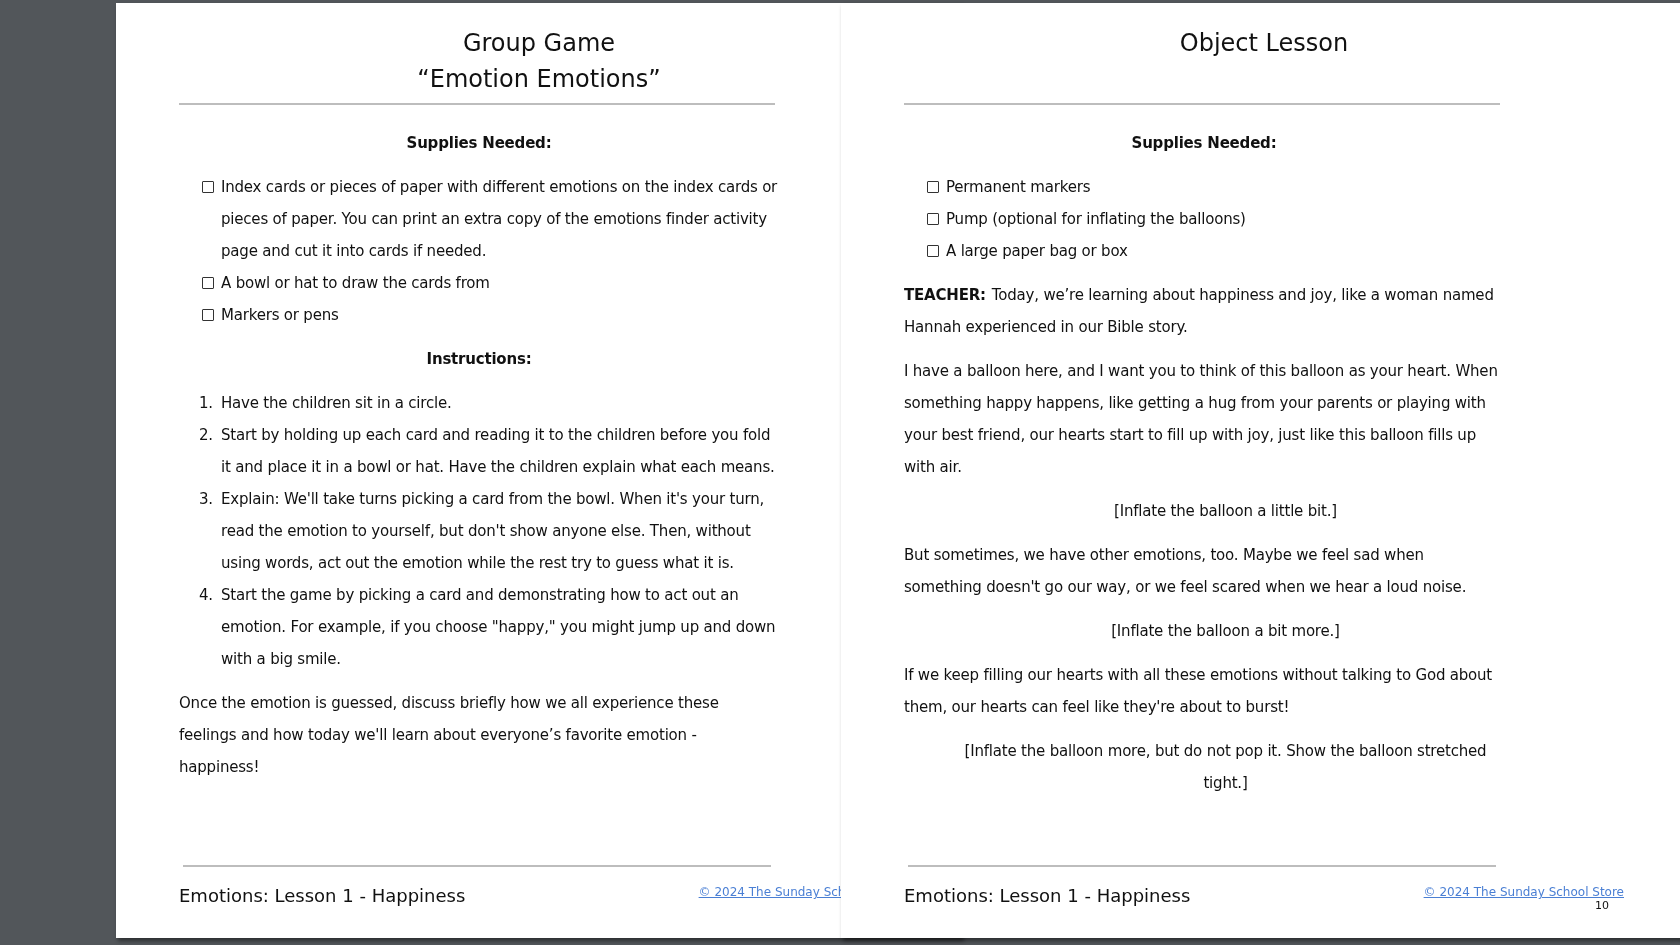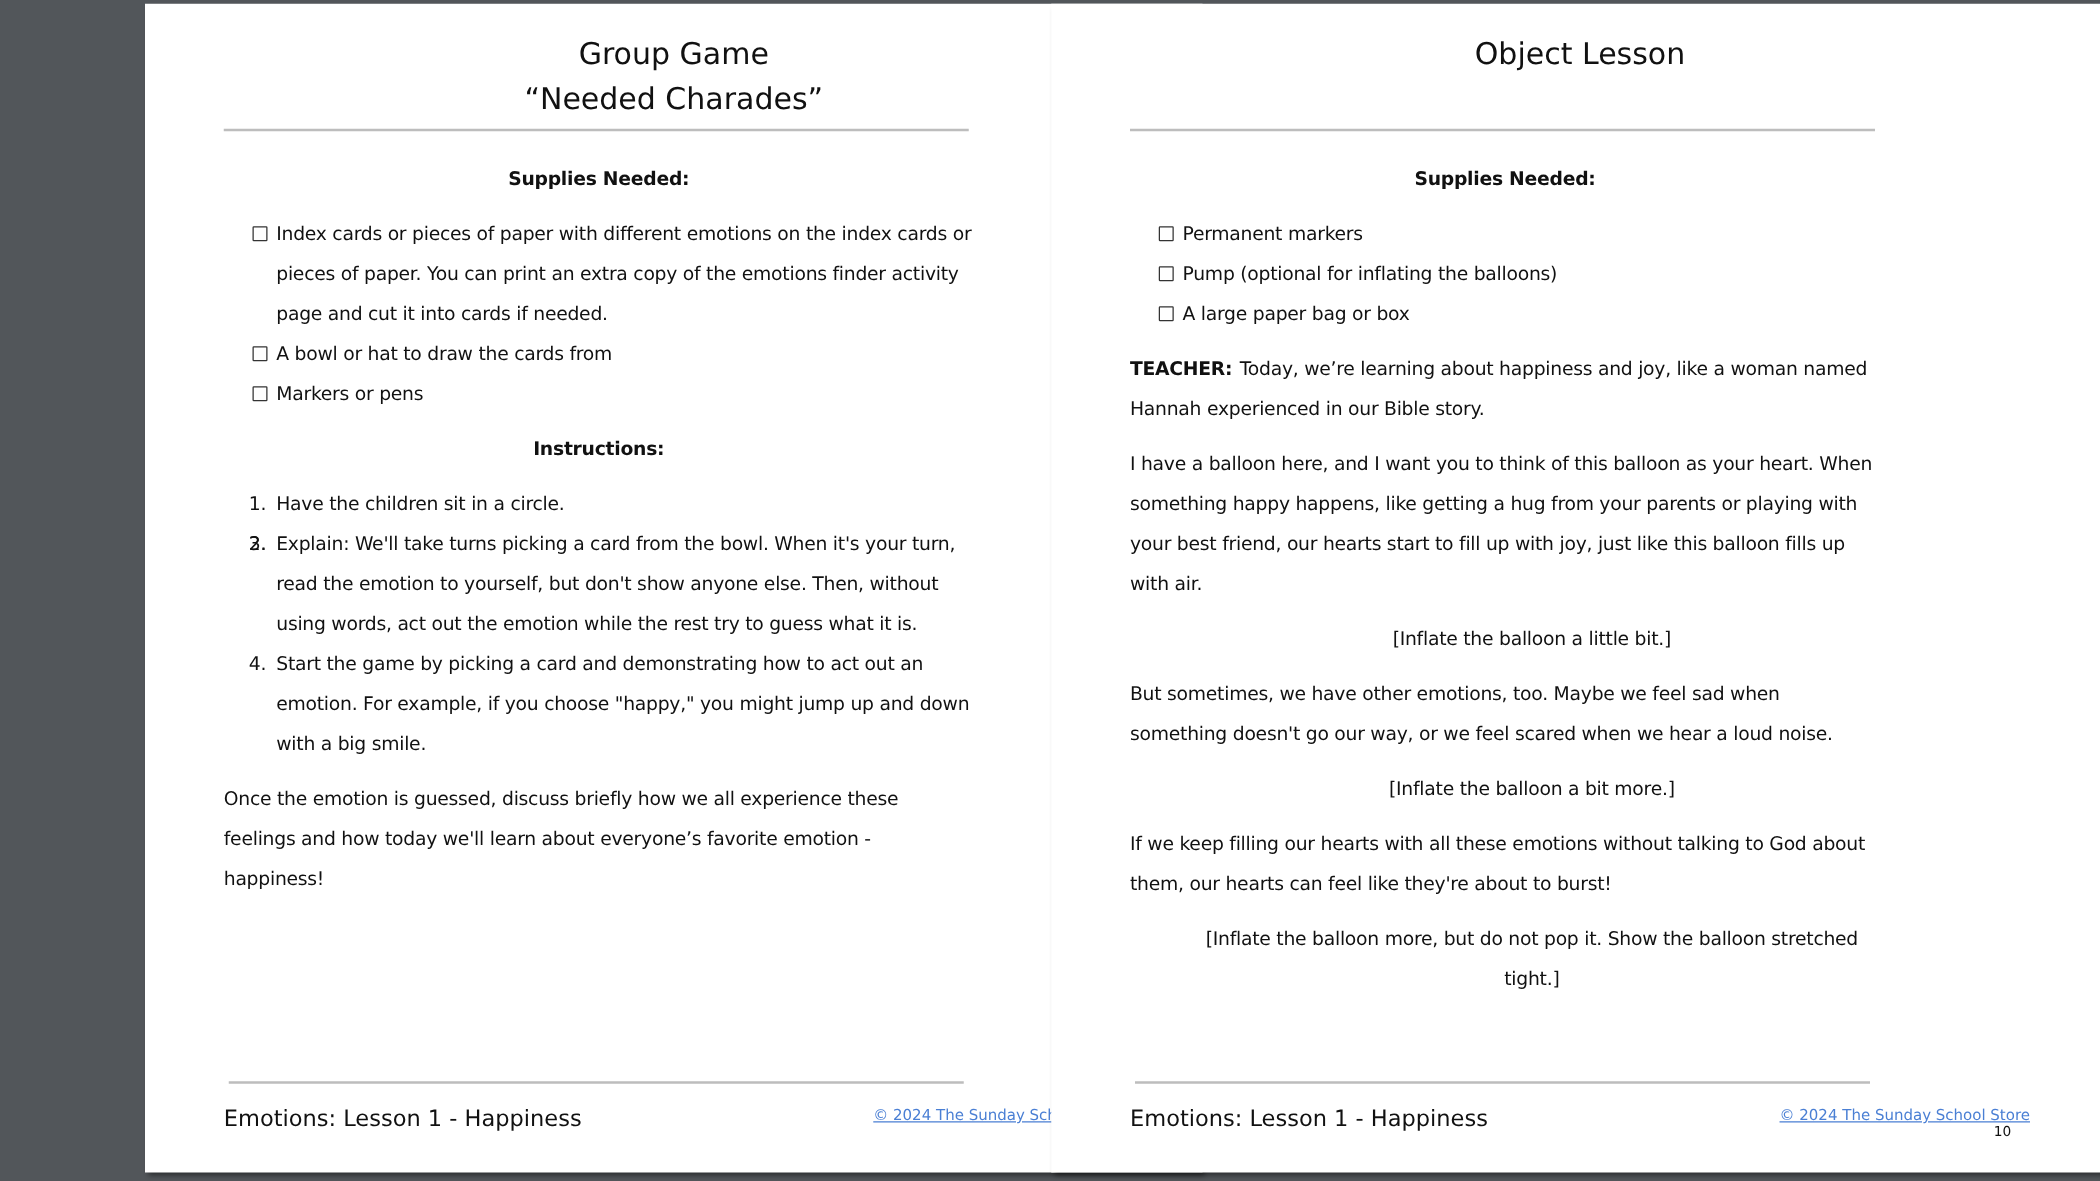--- a/index.html
+++ b/index.html
@@ -55,36 +55,36 @@
   .page-num {
     position: absolute; right: 78px; top: 896px; font-size: 11px; color: #111;
   }
 </style>
 </head>
 <body>
 
 <div class="page" id="page-left">
   <div class="title">
     <div>Group Game</div>
-    <div>“Needed Charades”</div>
+    <div>“Emotion Emotions”</div>
   </div>
   <div class="rule hdr-rule"></div>
 
   <div class="content">
     <div class="h-bold">Supplies Needed:</div>
     <ul class="checklist">
       <li><span class="box"></span><span>Index cards or pieces of paper with different emotions on the index cards or pieces of paper. You can print an extra copy of the emotions finder activity page and cut it into cards if needed.</span></li>
       <li><span class="box"></span><span>A bowl or hat to draw the cards from</span></li>
       <li><span class="box"></span><span>Markers or pens</span></li>
     </ul>
 
     <div class="h-bold">Instructions:</div>
     <ol class="numlist">
       <li><span class="num">1.</span><span>Have the children sit in a circle.</span></li>
-      <li><span class="num">2.</span></li>
+      <li><span class="num">2.</span><span>Start by holding up each card and reading it to the children before you fold it and place it in a bowl or hat. Have the children explain what each means.</span></li>
       <li><span class="num">3.</span><span>Explain: We'll take turns picking a card from the bowl. When it's your turn, read the emotion to yourself, but don't show anyone else. Then, without using words, act out the emotion while the rest try to guess what it is.</span></li>
       <li><span class="num">4.</span><span>Start the game by picking a card and demonstrating how to act out an emotion. For example, if you choose "happy," you might jump up and down with a big smile.</span></li>
     </ol>
 
     <p>Once the emotion is guessed, discuss briefly how we all experience these feelings and how today we'll learn about everyone’s favorite emotion - happiness!</p>
   </div>
 
   <div class="rule ftr-rule"></div>
   <div class="footer-left">Emotions: Lesson 1 - Happiness</div>
   <a class="footer-link">© 2024 The Sunday School Store</a>

